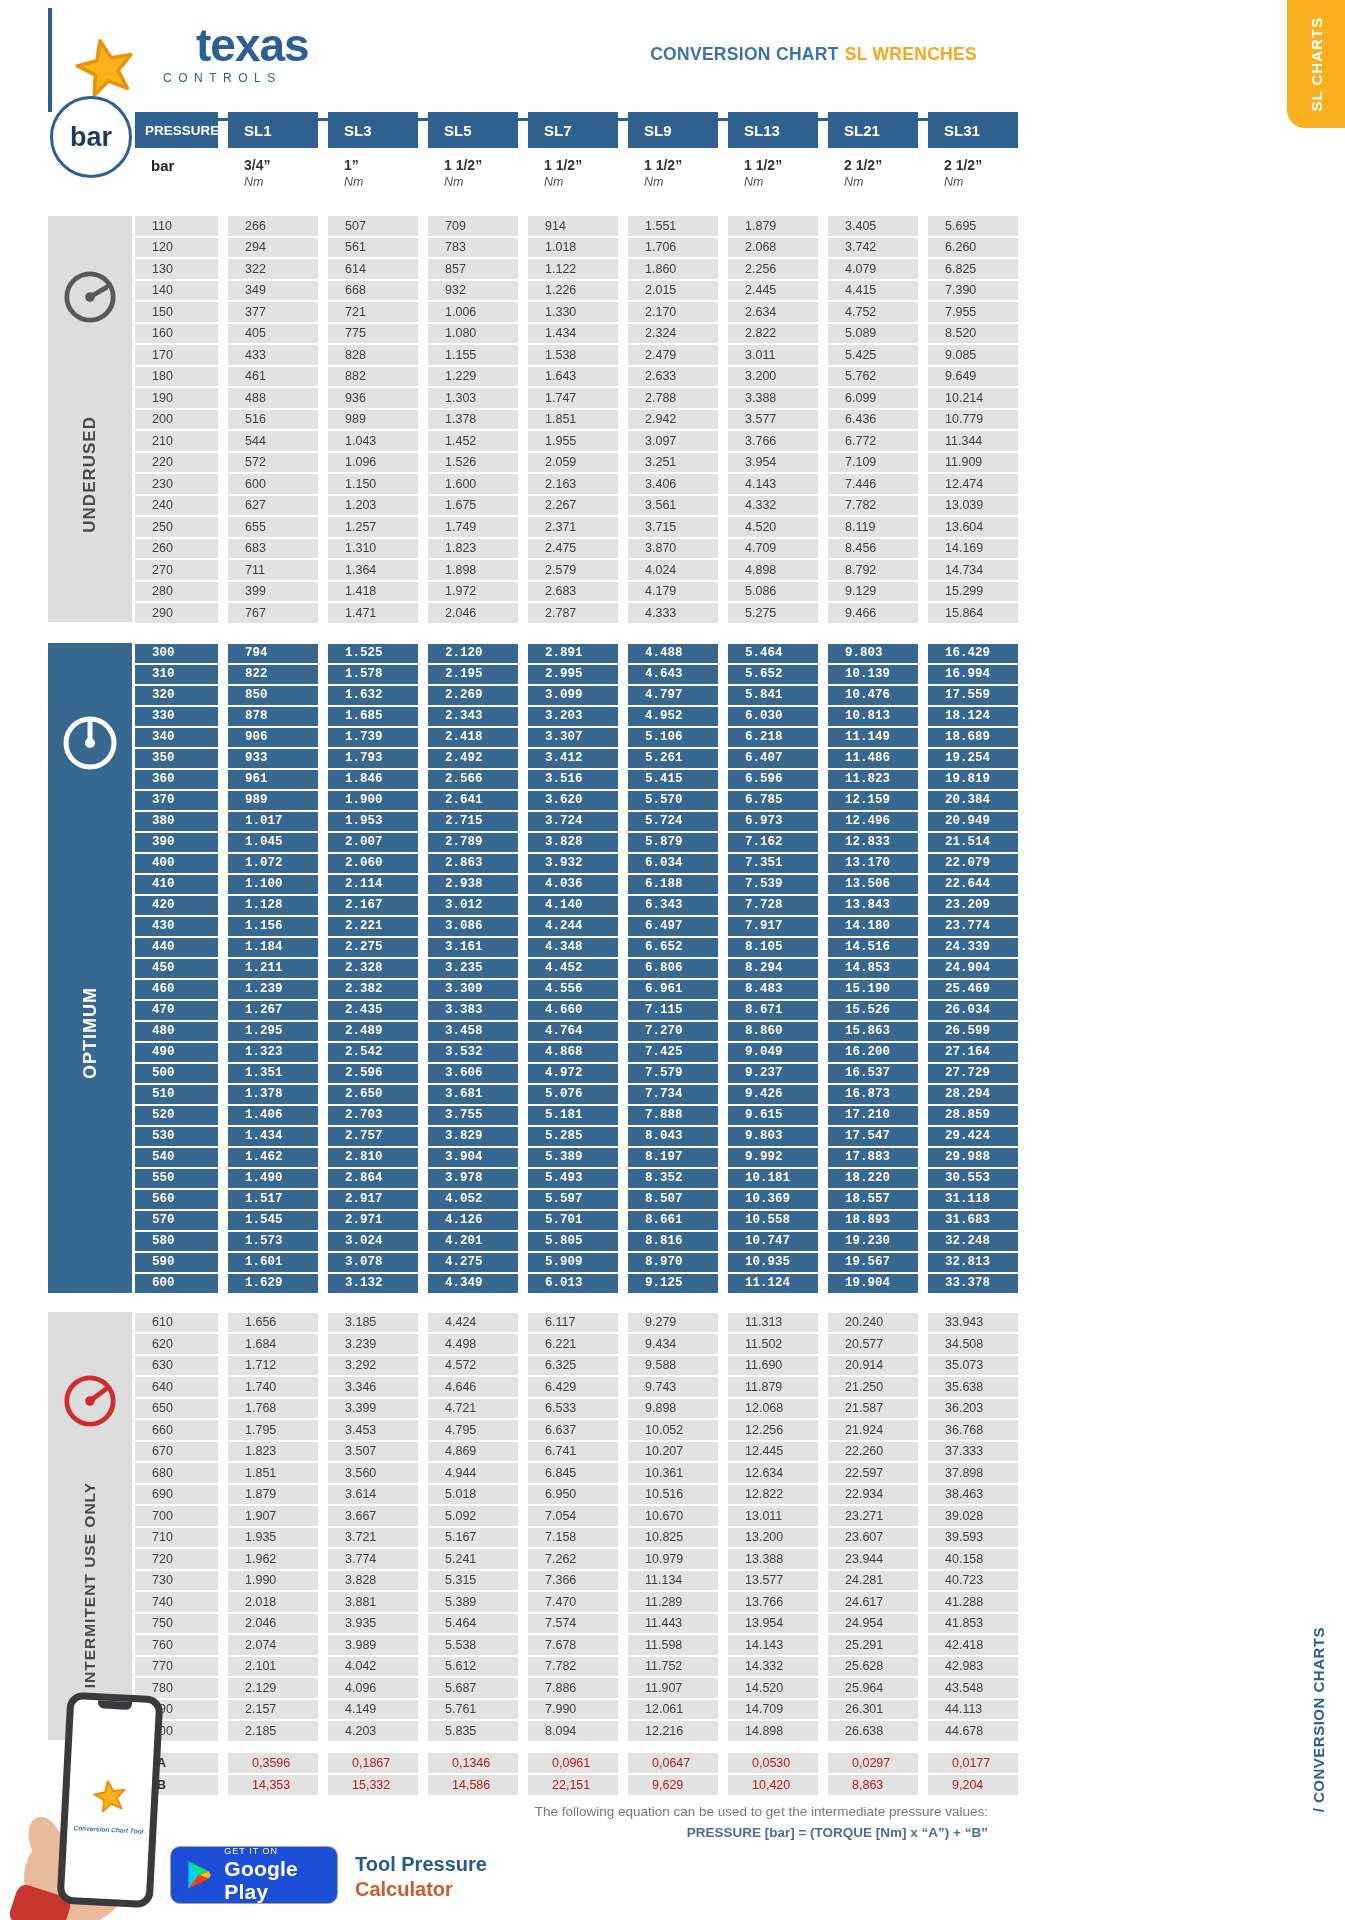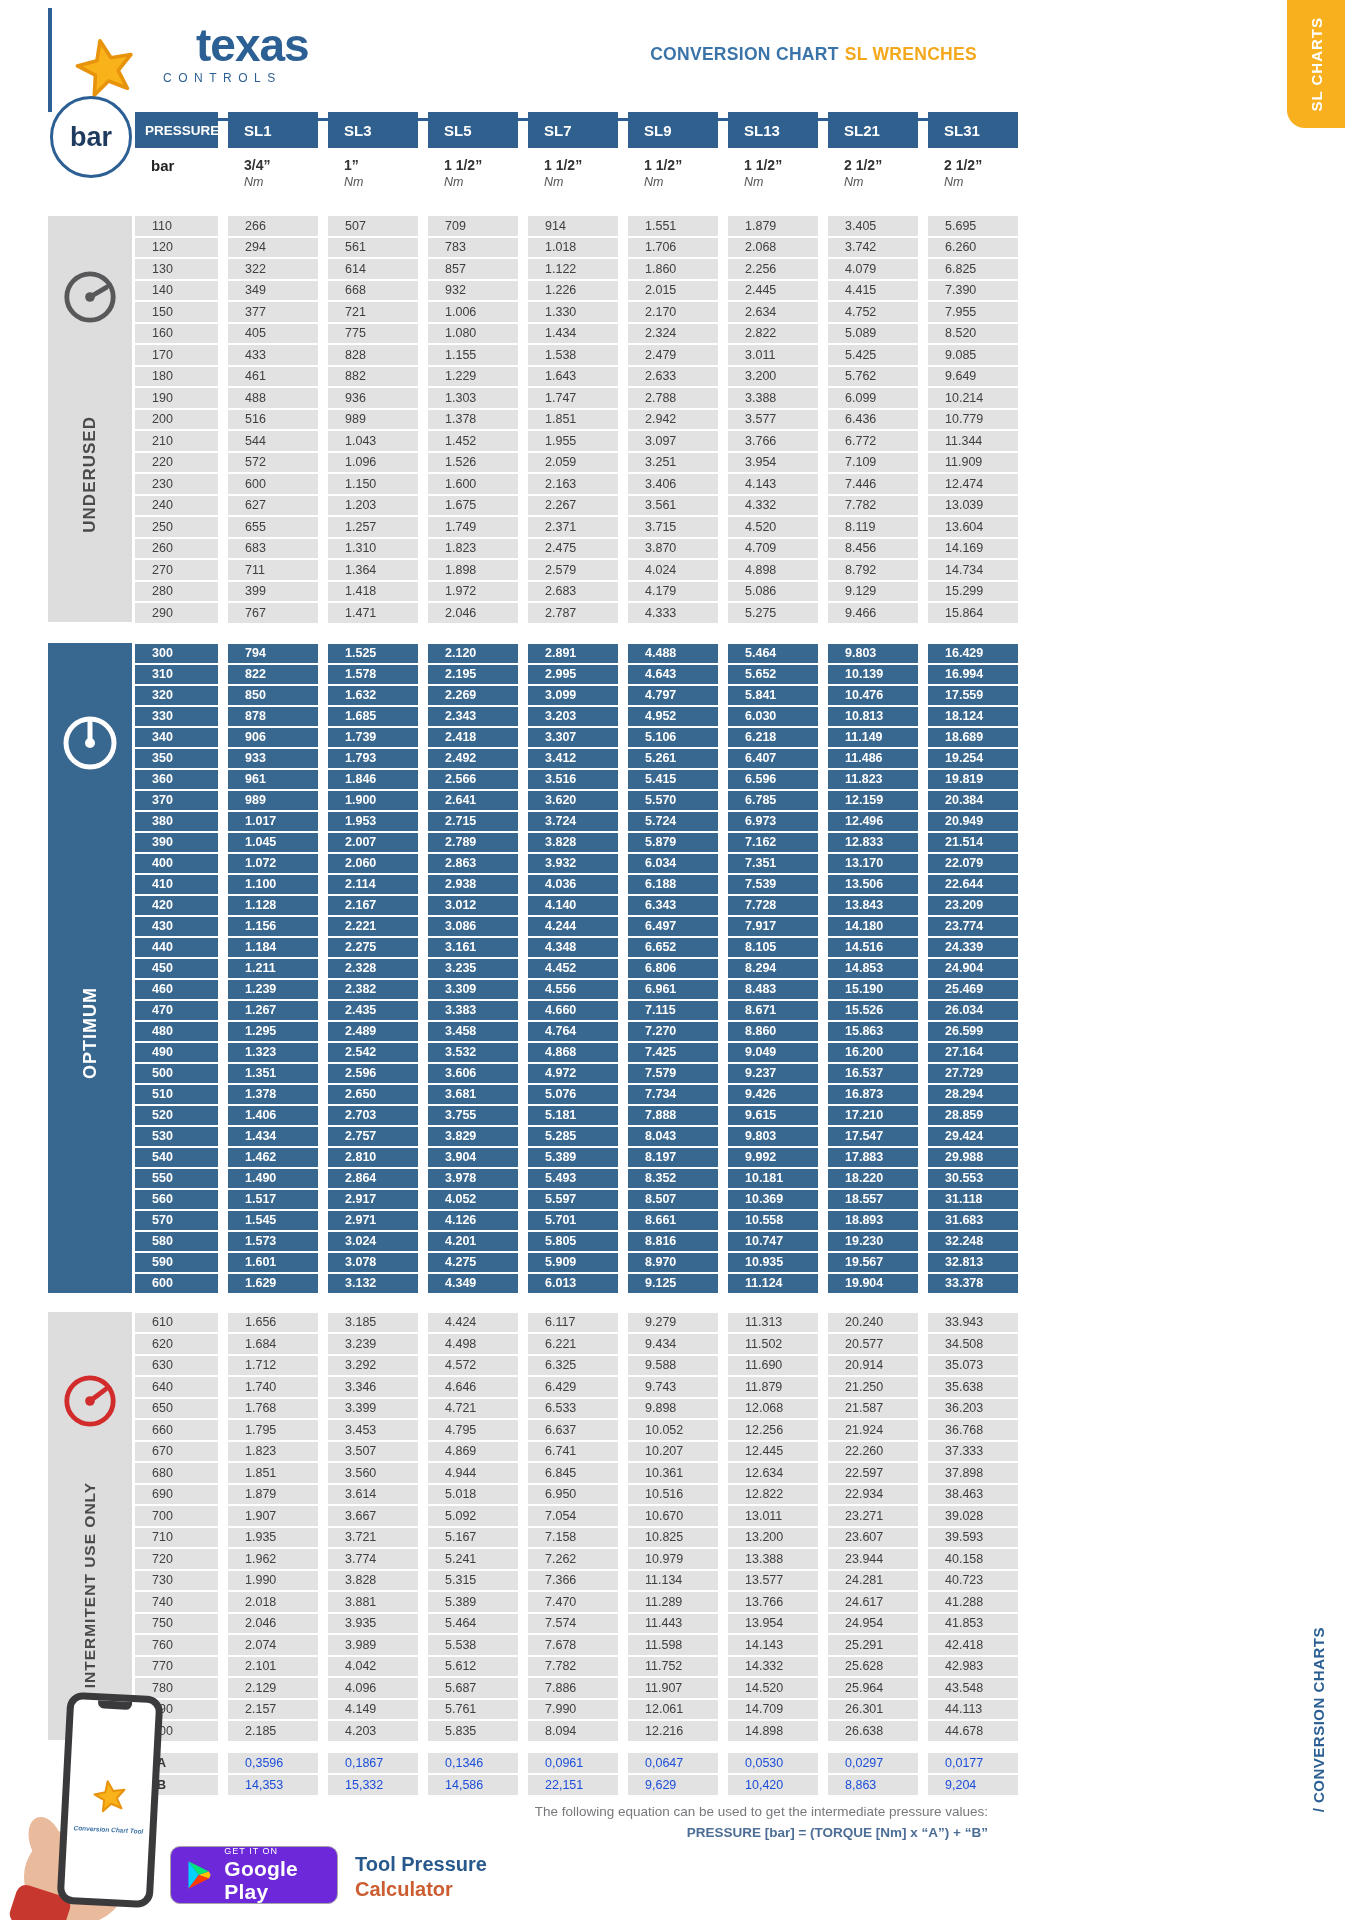--- a/index.html
+++ b/index.html
@@ -35,25 +35,25 @@
   .size-cell{padding:8px 0 0 16px;box-sizing:border-box;line-height:1.3;}
   .size-cell .sz{display:block;font-size:14px;font-weight:bold;color:#333;}
   .size-cell .un{display:block;font-size:12.5px;font-style:italic;color:#555;}
   .size-cell .barlabel{font-size:15px;font-weight:bold;color:#222;}
 
   .sec{row-gap:2px;}
   .sec .cell{height:19.5px;display:flex;align-items:center;padding-left:17px;box-sizing:border-box;
              font-size:12.5px;}
   .sec.gray .cell{background:#E2E2E2;color:#3E3F41;}
   .sec.blue .cell{background:#38678F;color:#fff;font-weight:bold;height:19px;}
-  .sec.blue{row-gap:2px;margin-top:21px;}
+  .sec.blue{row-gap:2px;margin-top:21px;font-family:Liberation Mono, monospace;}
   #sec-intermitent{margin-top:20px;}
   .consts{margin-top:12px;row-gap:2px;}
-  .consts .cell{height:20px;display:flex;align-items:center;padding-left:17px;box-sizing:border-box;
-                font-size:12.5px;background:#E2E2E2;color:#1d4ed8;}
+  .consts .cell{height:20px;display:flex;align-items:center;padding-left:24px;box-sizing:border-box;
+                font-size:12.5px;background:#E2E2E2;color:#b91c1c;}
   .consts .cell.lab{color:#333;font-weight:bold;padding-left:22px;}
 
   
   .strip{position:absolute;left:48px;width:84px;display:flex;flex-direction:column;align-items:center;}
   .strip .vlabel{flex:1;display:flex;align-items:center;justify-content:center;}
   .strip .vlabel span{writing-mode:vertical-rl;transform:rotate(180deg);font-weight:bold;letter-spacing:1px;}
   #strip-underused{top:216px;height:406px;background:#DDDDDD;}
   #strip-underused .vlabel span{color:#4A4A4C;font-size:17px;}
   #strip-optimum{top:643px;height:650px;background:#38678F;}
   #strip-optimum .vlabel span{color:#fff;font-size:18px;}
@@ -61,21 +61,21 @@
   #strip-intermitent .vlabel span{color:#4A4A4C;font-size:15.5px;}
   .strip svg{margin-top:52px;flex:none;}
   #strip-optimum svg{margin-top:70px;}
   #strip-intermitent svg{margin-top:60px;}
 
   
   .equations{position:absolute;right:357px;top:1802px;text-align:right;line-height:1.55;}
   .eq-intro{font-size:13.5px;color:#77787B;}
   .eq{font-size:13.5px;color:#4C6E96;font-weight:bold;}
 
-  .play-badge{position:absolute;left:170px;top:1846px;width:168px;height:58px;background:#6d28d9;
+  .play-badge{position:absolute;left:170px;top:1846px;width:168px;height:58px;background:#1d4ed8;
               border-radius:10px;border:1px solid #a6a6a6;display:flex;align-items:center;box-sizing:border-box;padding-left:14px;cursor:pointer;}
   .play-badge .txt{margin-left:12px;color:#fff;line-height:1.1;}
   .play-badge .l1{font-size:9px;letter-spacing:1px;}
   .play-badge .l2{font-size:21px;font-weight:bold;letter-spacing:.2px;}
 
   .app-name{position:absolute;left:355px;top:1852px;line-height:1.25;}
   .app-name .l1{font-size:20px;font-weight:bold;color:#27598C;}
   .app-name .l2{font-size:20px;color:#c2410c;font-weight:bold;opacity:.85;}
 
   .conv-footer{position:absolute;right:18px;top:1605px;height:230px;display:flex;align-items:center;}

